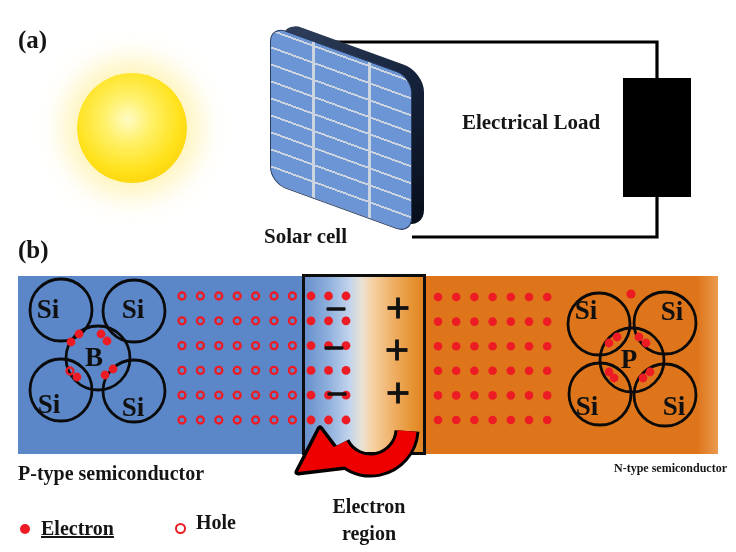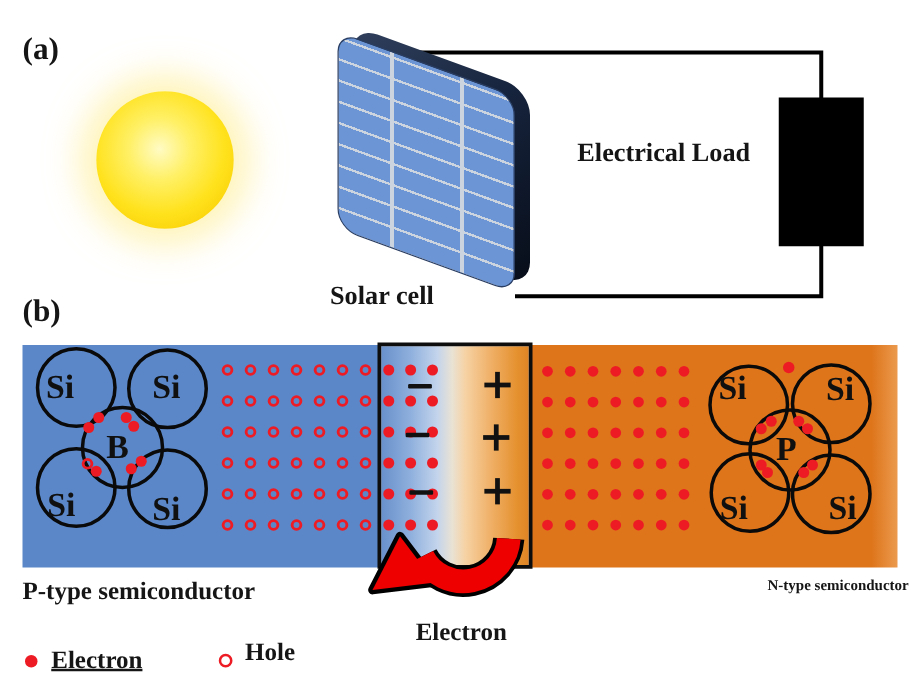--- a/index.html
+++ b/index.html
@@ -237,18 +237,19 @@
     <path d="M 407 431 A 36.5 36.5 0 0 1 338 445" fill="none" stroke="#000" stroke-width="25"></path>
     <polygon points="320,429 298,472 348,466" fill="#000" stroke="#000" stroke-width="7" stroke-linejoin="round"></polygon>
     <path d="M 407 431 A 36.5 36.5 0 0 1 338 445" fill="none" stroke="#ee0000" stroke-width="19"></path>
     <polygon points="320,429 298,472 348,466" fill="#ee0000"></polygon>
   </svg>
 
 <div class="abs lbl" id="p-type-label">P-type semiconductor</div>
 <div class="abs lbl" id="n-type-label">N-type semiconductor</div>
 <div class="abs lbl" id="depletion-label">
   <div>Electron</div>
+  <div>region</div>
 </div>
 
 <div class="abs" id="legend-electron-dot"></div>
 <div class="abs lbl" id="legend-electron-label">Electron</div>
 <div class="abs" id="legend-hole-dot"></div>
 <div class="abs lbl" id="legend-hole-label">Hole</div>
 
 </body></html>

